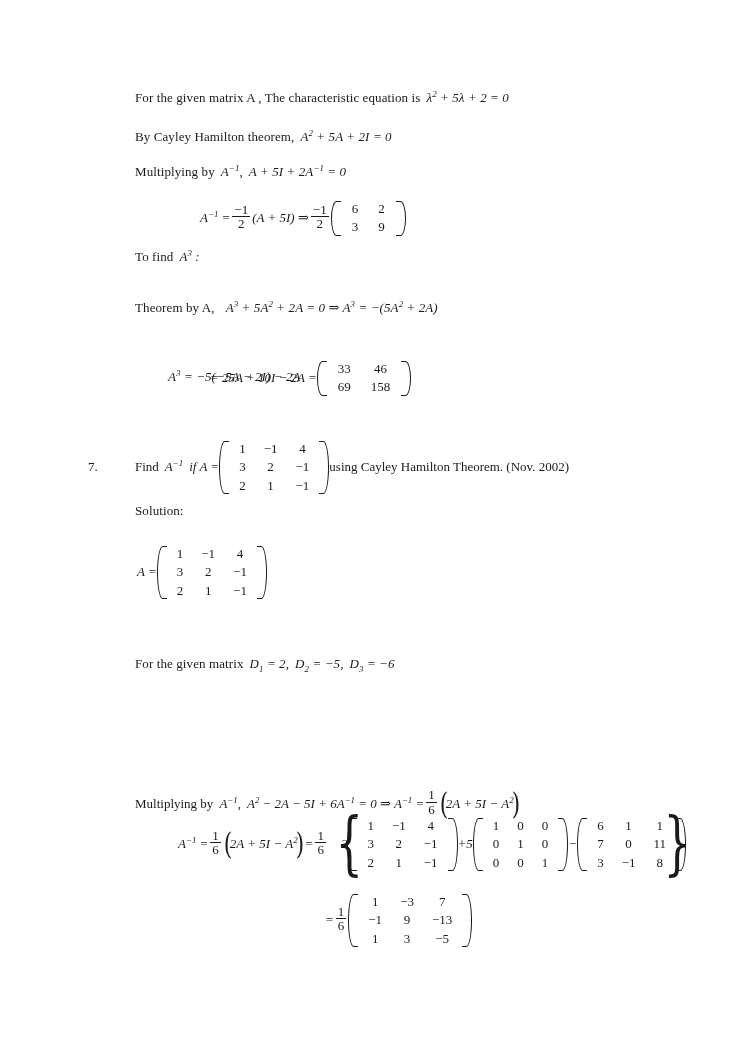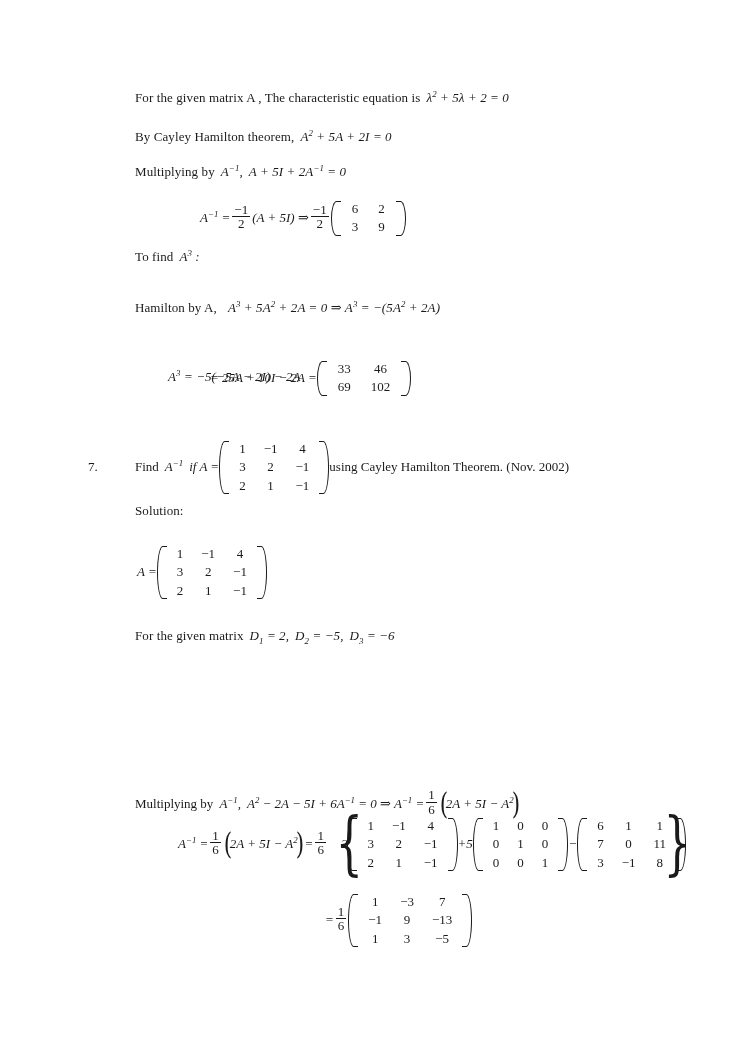--- a/index.html
+++ b/index.html
@@ -180,37 +180,37 @@
             </tr>
           </tbody>
         </table></span>
   </div>
 
   <div class="line" style="left:135px; top:249px;">
     <span>To find</span><span class="sp"></span><span class="mi">A<sup>3</sup> :</span>
   </div>
 
   <div class="line" style="left:135px; top:300px;">
-    <span>Hamilton by A,</span><span class="sp2"></span><span class="mi">A<sup>3</sup> + 5A<sup>2</sup> + 2A = 0 ⇒ A<sup>3</sup> = −(5A<sup>2</sup> + 2A)</span>
+    <span>Theorem by A,</span><span class="sp2"></span><span class="mi">A<sup>3</sup> + 5A<sup>2</sup> + 2A = 0 ⇒ A<sup>3</sup> = −(5A<sup>2</sup> + 2A)</span>
   </div>
 
   <div class="line" style="left:168px; top:337px;margin-top:32px;">
     <span class="mi">A<sup>3</sup> = −5(−5A − 2I) − 2A</span>
   </div>
 
   <div class="eqrow" style="left:194px; top:360px;margin-left:16px;">
     <span class="mi inlineblk">= 25A + 10I − 2A =</span><span class="matrix m2"><table>
           <tbody>
             <tr>
               <td>33</td>
               <td>46</td>
             </tr>
             <tr>
               <td>69</td>
-              <td>102</td>
+              <td>158</td>
             </tr>
           </tbody>
         </table></span>
   </div>
 
   <div class="eqrow" style="left:88px; top:440px;">
     <span class="inlineblk" style="width:47px;">7.</span><span class="inlineblk">Find</span><span class="sp"></span><span class="mi inlineblk">A<sup>−1</sup></span><span class="sp"></span><span class="inlineblk mi">if A =</span><span class="matrix"><table>
           <tbody>
             <tr>
               <td>1</td>
@@ -248,21 +248,21 @@
             </tr>
             <tr>
               <td>2</td>
               <td>1</td>
               <td>−1</td>
             </tr>
           </tbody>
         </table></span>
   </div>
 
-  <div class="line" style="left:135px; top:628px;">
+  <div class="line" style="left:135px; top:656px;">
     For the given matrix<span class="sp"></span><span class="mi">D<sub>1</sub> = <span>2</span>,</span><span class="sp"></span><span class="mi">D<sub>2</sub> = <span>−5</span>,</span><span class="sp"></span><span class="mi">D<sub>3</sub> = <span>−6</span></span>
   </div>
 
 
 
   <div class="eqrow" style="left:135px; top:767px;margin-top:22px;">
     <span class="inlineblk">Multiplying by</span><span class="sp"></span><span class="mi inlineblk">A<sup>−1</sup>,</span><span class="sp"></span><span class="mi inlineblk">A<sup>2</sup> − 2A − 5<i class="v">I</i> + 6A<sup>−1</sup> = 0 ⇒ A<sup>−1</sup> =</span><span class="frac"><span class="num">1</span><span class="den">6</span></span><span class="bigparen"><span class="pl">(</span><span class="mi">2A + 5<i class="v">I</i> − A<sup>2</sup></span><span class="pr">)</span></span>
   </div>
 
   <div class="eqrow" style="left:178px; top:817px;">

